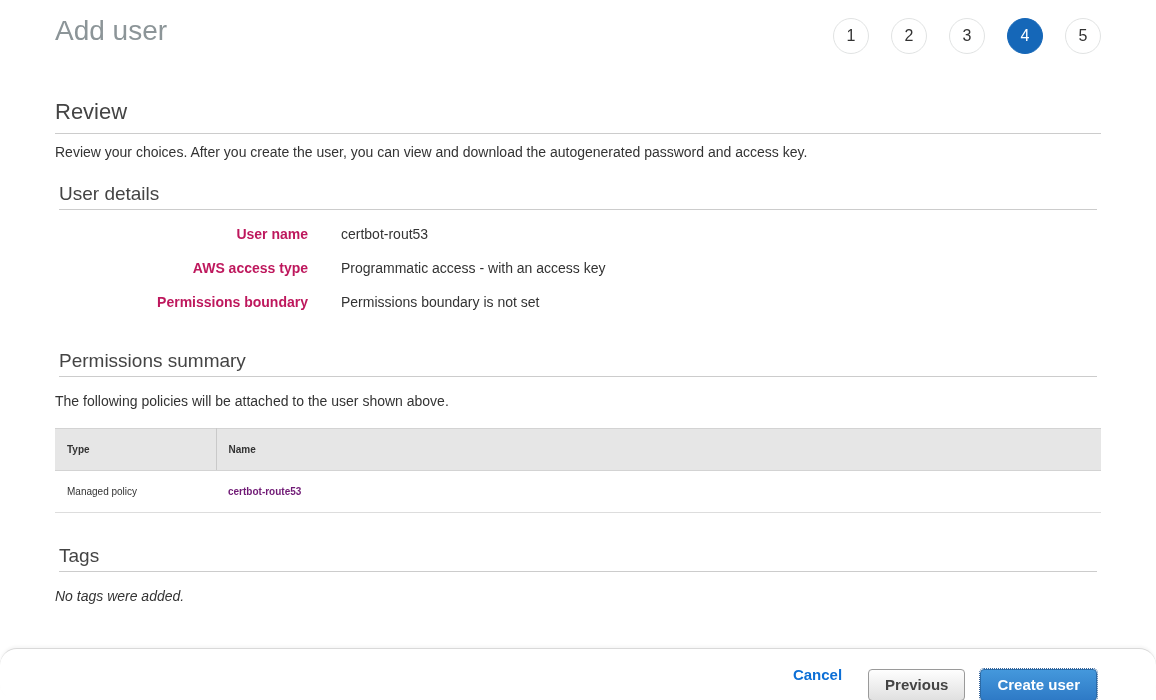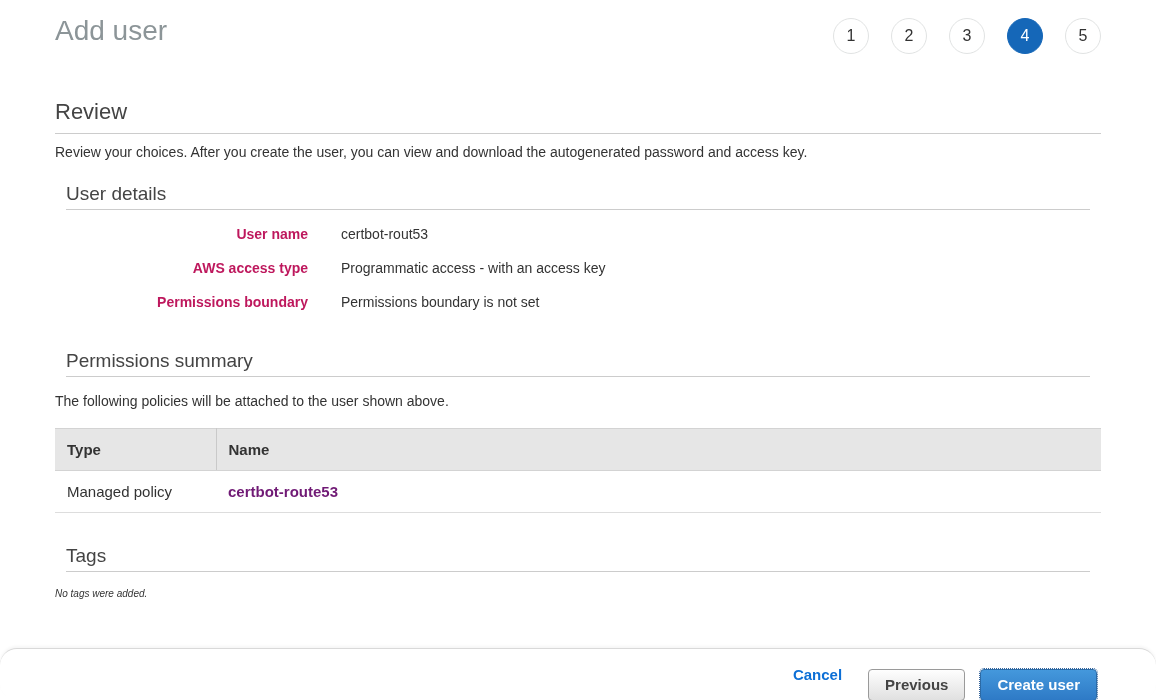--- a/index.html
+++ b/index.html
@@ -66,21 +66,21 @@
     padding-bottom: 9px;
     border-bottom: 1px solid #cccccc;
   }
   .h3 {
     font-size: 19px;
     font-weight: 400;
     color: #444444;
     line-height: 22px;
     padding-bottom: 4px;
     border-bottom: 1px solid #cccccc;
-    margin: 11px;
+    margin: 4px;
   }
   .h3.user-details { margin-top: 22px; }
   .h3.perm-summary { margin-top: 40px; }
   .h3.tags-heading { margin-top: 32px; }
 
   .section-desc {
     margin: 10px 0 0 0;
     font-size: 14px;
     line-height: 17px;
     color: #333333;
@@ -102,21 +102,21 @@
     color: #be185d;
     flex: none;
   }
   .kv-value { margin-left: 33px; color: #333333; }
 
   
   .policy-table {
     width: 100%;
     border-collapse: collapse;
     margin-top: 18px;
-    font-size: 15px;
+    font-size: 10px;
   }
   .policy-table th {
     background: #e6e6e6;
     text-align: left;
     font-weight: bold;
     color: #333333;
     padding: 12px;
     line-height: 17px;
     border-top: 1px solid #d3d3d3;
     border-bottom: 1px solid #d3d3d3;
@@ -133,21 +133,21 @@
   }
   .policy-link {
     color: #701a75;
     text-decoration: none;
     cursor: pointer;
     font-weight: bold;
   }
 
   .tags-empty {
     margin: 16px 0 0 0;
-    font-size: 10px;
+    font-size: 14px;
     font-style: italic;
     color: #333333;
   }
 
   
   .footer {
     position: absolute;
     left: 0;
     right: 0;
     top: 648px;

